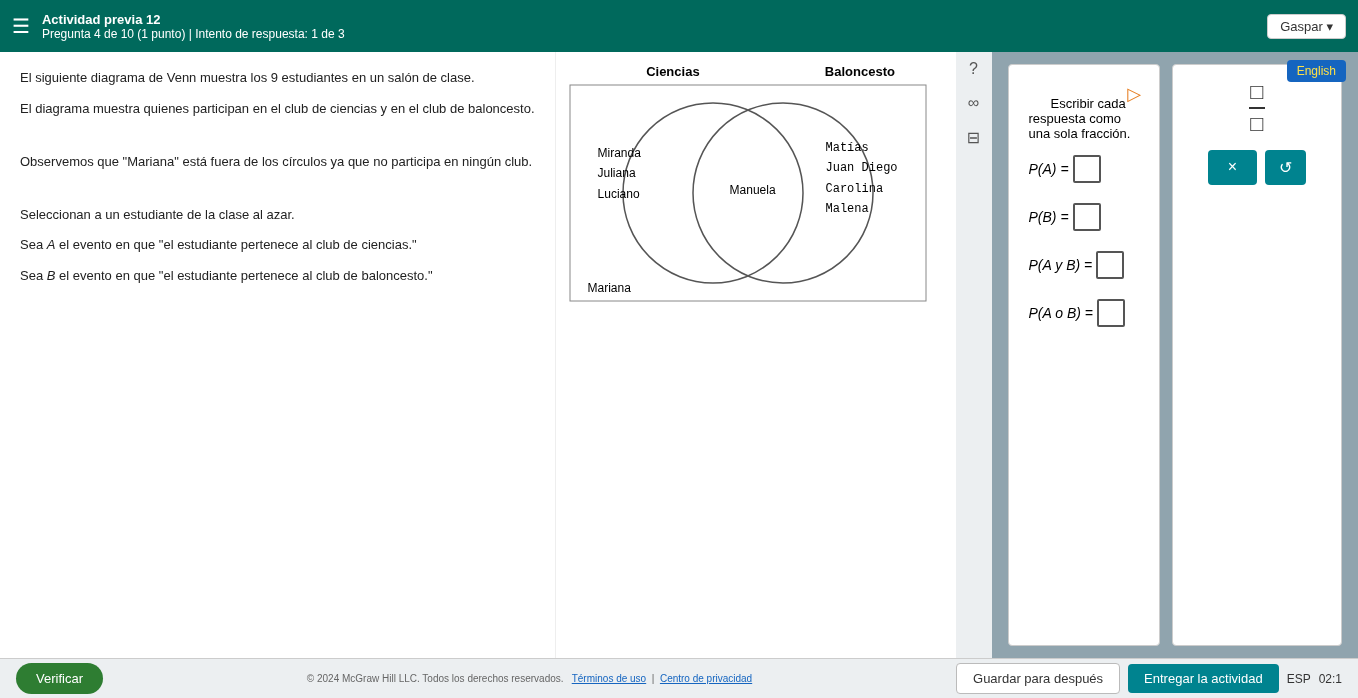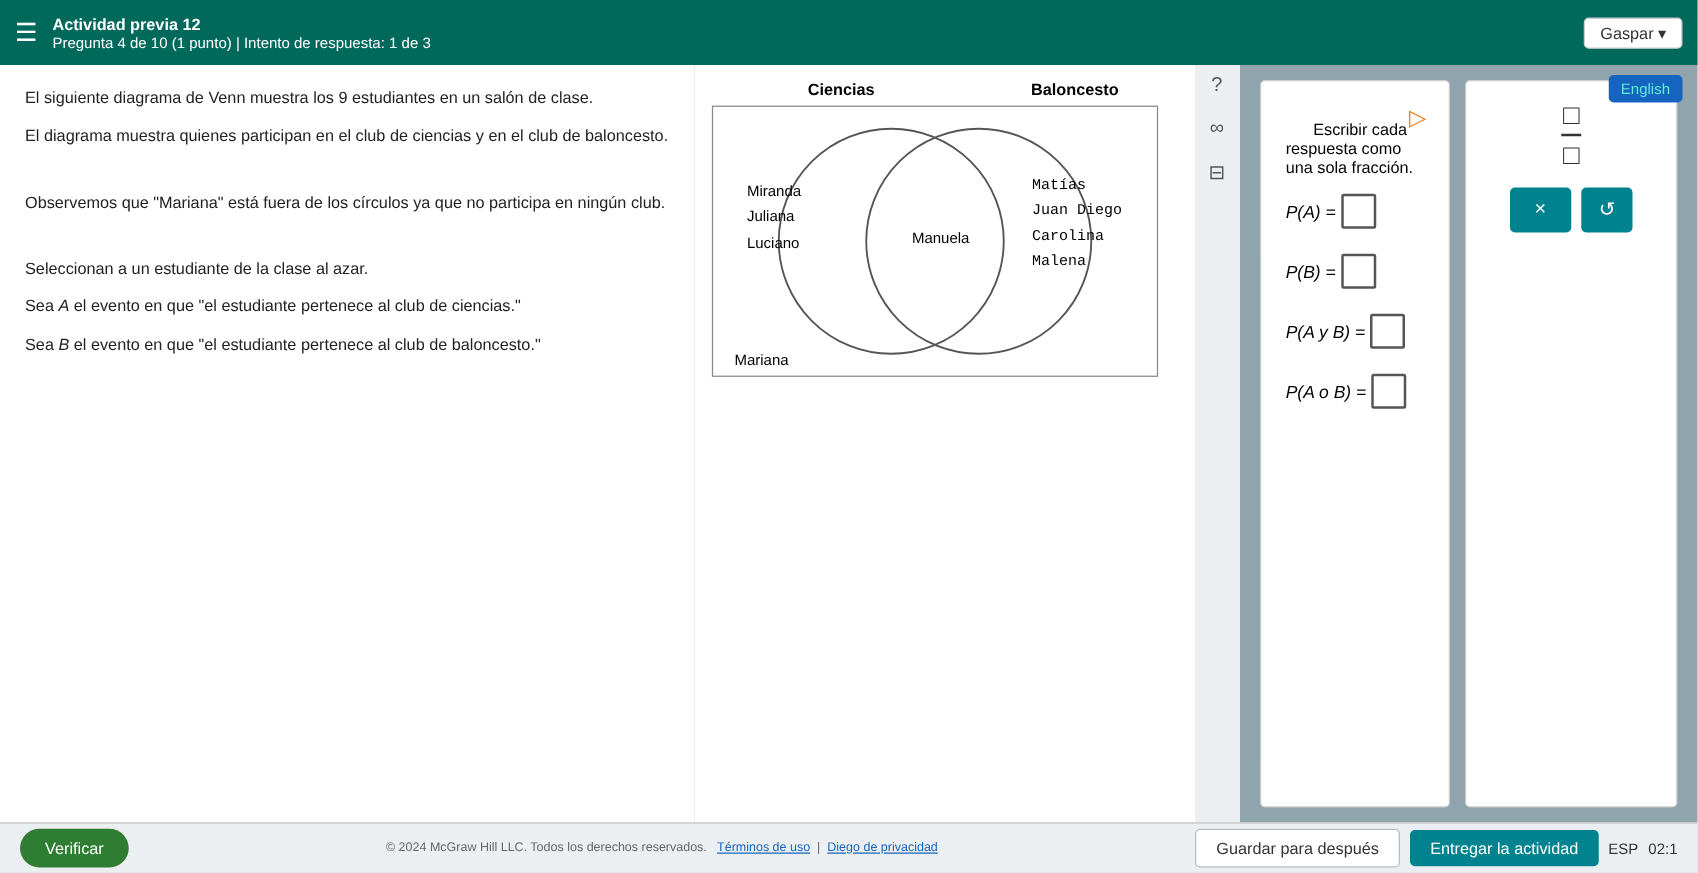--- a/index.html
+++ b/index.html
@@ -53,21 +53,21 @@
       font-size: 13px;
       cursor: pointer;
       display: flex;
       align-items: center;
       gap: 4px;
     }
 
     
     .english-btn {
       background: #1565c0;
-      color: #5eead4;
+      color: #fde047;
       border: none;
       border-radius: 4px;
       padding: 4px 10px;
       font-size: 12px;
       cursor: pointer;
       position: absolute;
       top: 60px;
       right: 12px;
     }
 
@@ -368,21 +368,21 @@
     </div>
   </div>
 
   <div class="footer-bar">
     <button class="verificar-btn">Verificar</button>
     <div class="footer-copyright">
       <span>© 2024 McGraw Hill LLC. Todos los derechos reservados.</span>
       &nbsp;
       <a href="#" style="color:#1565c0; font-size:10px;">Términos de uso</a>
       &nbsp;|&nbsp;
-      <a href="#" style="color:#1565c0; font-size:10px;">Diego de privacidad</a>
+      <a href="#" style="color:#1565c0; font-size:10px;">Centro de privacidad</a>
     </div>
     <div class="footer-right">
       <button class="guardar-btn">Guardar para después</button>
       <button class="entregar-btn">Entregar la actividad</button>
       <span class="lang-btn">ESP</span>
       <span class="time-display">02:1</span>
     </div>
   </div>
 </div>
 

